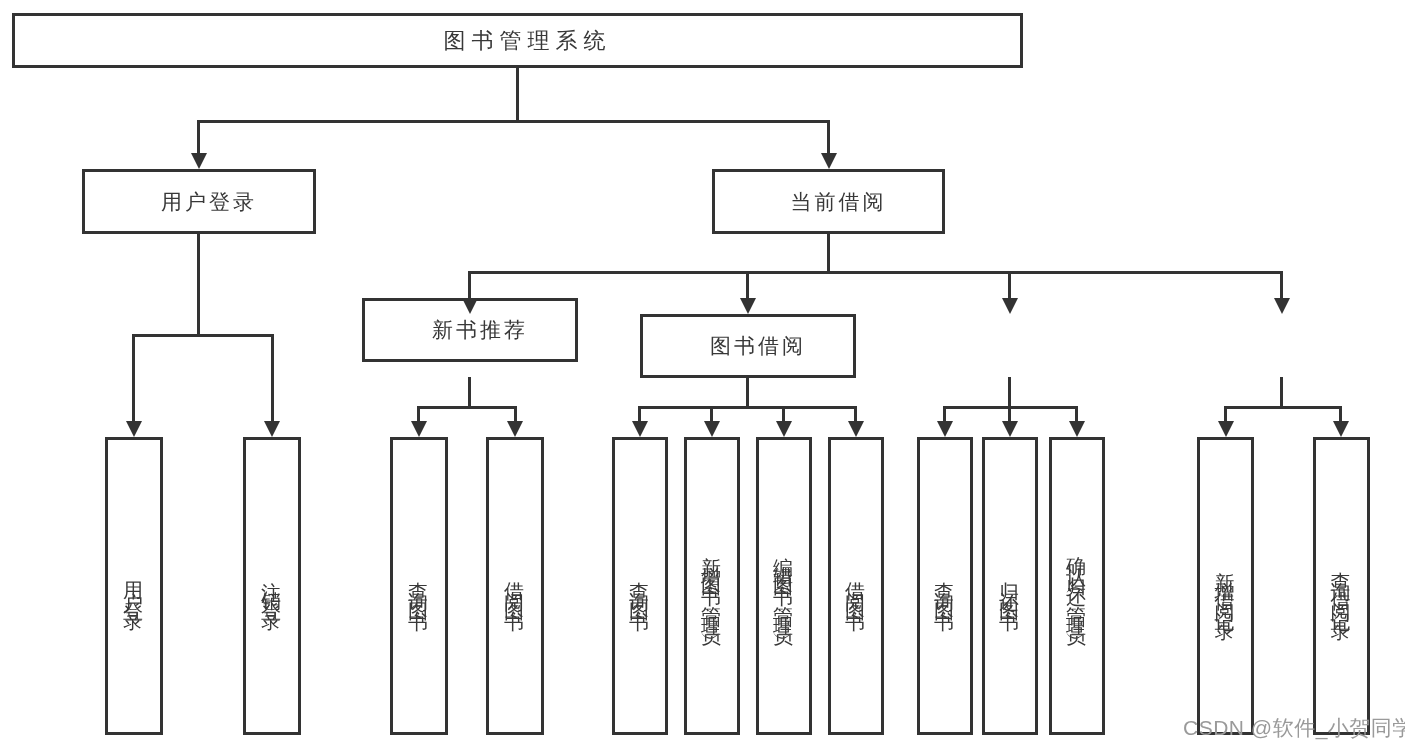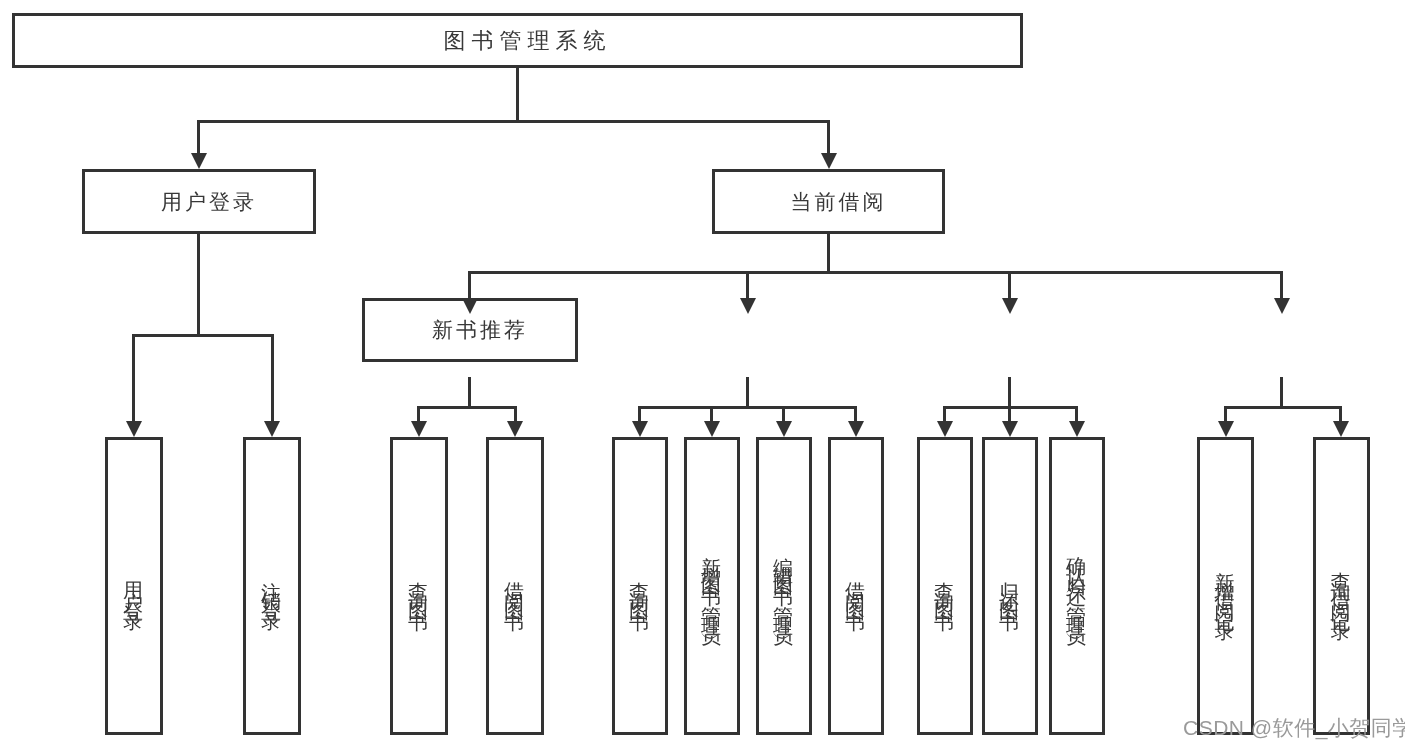--- a/index.html
+++ b/index.html
@@ -50,20 +50,21 @@
 <body>
 
 <div class="stage">
 
   <div class="hbox root" style="left:12px;top:13px;width:1011px;height:55px;">图书管理系统</div>
 
   <div class="hbox" style="left:82px;top:169px;width:234px;height:65px;">用户登录</div>
   <div class="hbox" style="left:712px;top:169px;width:233px;height:65px;">当前借阅</div>
 
   <div class="hbox" style="left:362px;top:298px;width:216px;height:64px;">新书推荐</div>
+  <div class="hbox" style="left:640px;top:314px;width:216px;height:64px;">图书借阅</div>
 
   <div class="vbox" style="left:105px;width:58px;">用户登录</div>
   <div class="vbox" style="left:243px;width:58px;">注销登录</div>
   <div class="vbox" style="left:390px;width:58px;">查询图书</div>
   <div class="vbox" style="left:486px;width:58px;">借阅图书</div>
   <div class="vbox" style="left:612px;width:56px;">查询图书</div>
   <div class="vbox" style="left:684px;width:56px;">新增图书（管理员）</div>
   <div class="vbox" style="left:756px;width:56px;">编辑图书（管理员）</div>
   <div class="vbox" style="left:828px;width:56px;">借阅图书</div>
   <div class="vbox" style="left:917px;width:56px;">查询图书</div>

